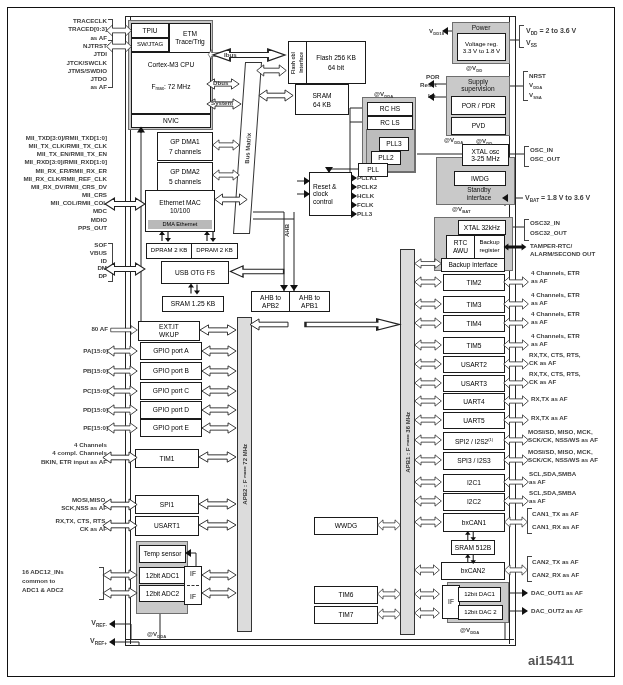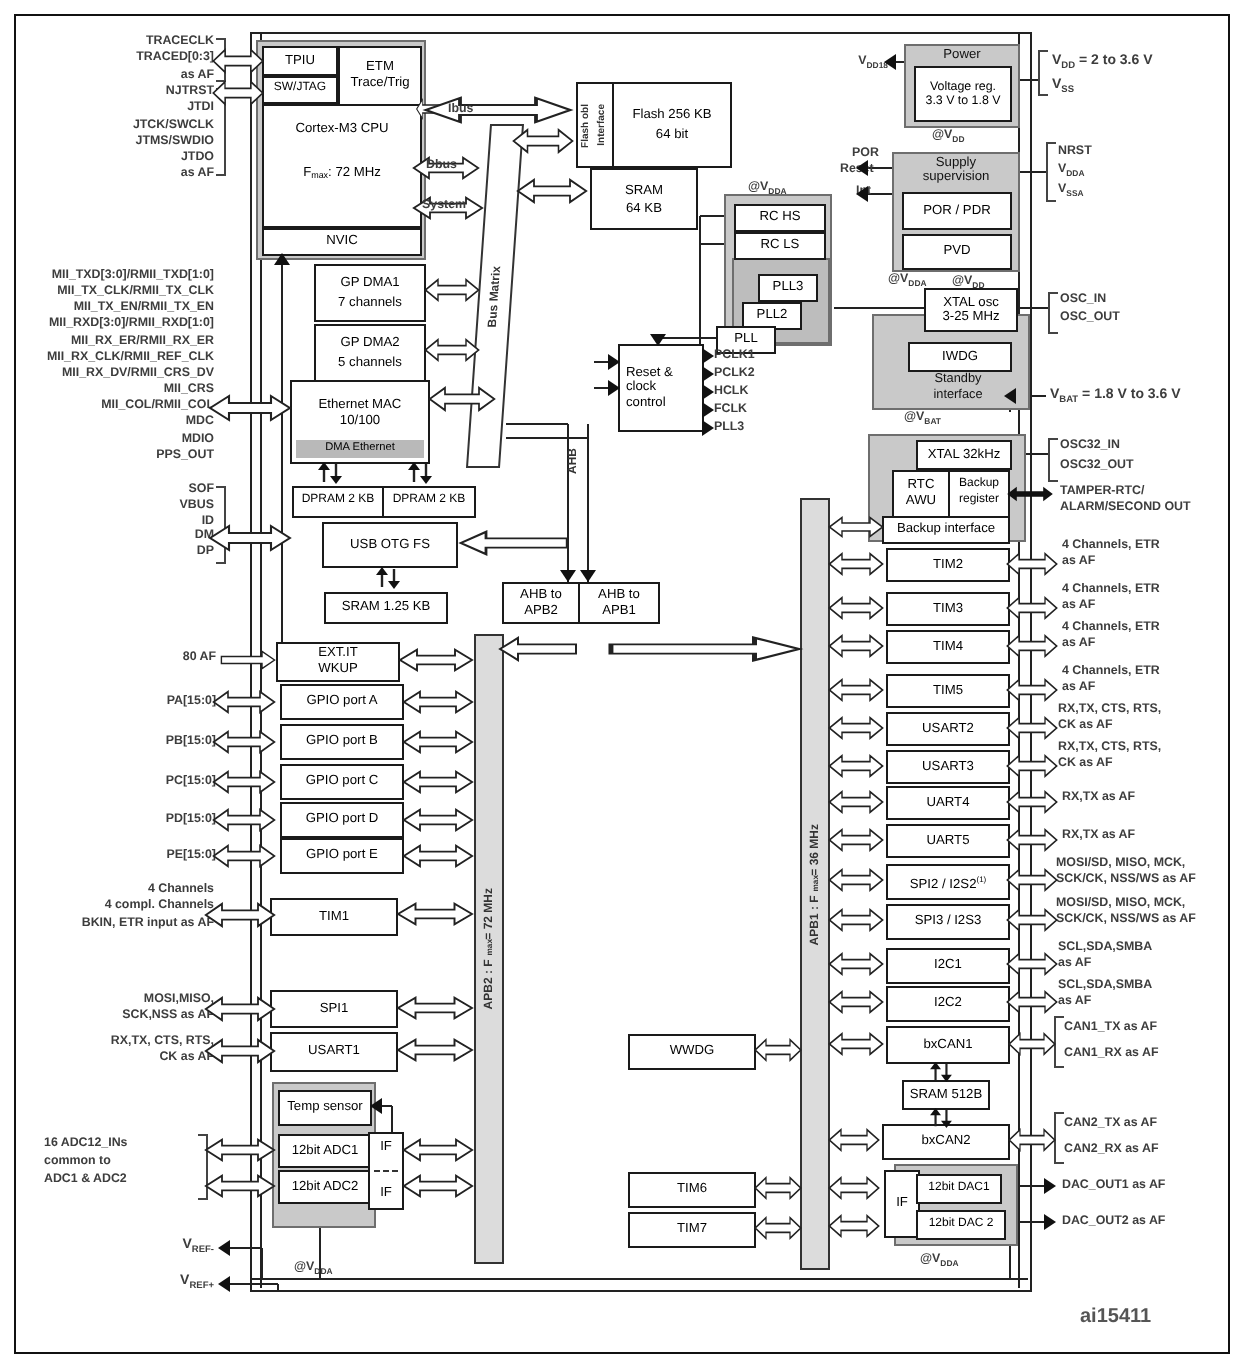--- a/index.html
+++ b/index.html
@@ -828,15 +828,15 @@
 <div class="lbl" style="left:530px;top:155px;">OSC_OUT</div>
 <div class="lbl" style="left:525px;top:194px;font-size:7px;"><span>V</span><span class="sb">BAT</span><span> = 1.8 V to 3.6 V</span></div>
 <div class="brkL" style="left:524px;top:219px;width:4px;height:20px;"></div>
 <div class="lbl" style="left:530px;top:219px;">OSC32_IN</div>
 <div class="lbl" style="left:530px;top:229px;">OSC32_OUT</div>
 <div class="pg" style="left:530px;top:242px;">
       <span>TAMPER-RTC/</span>
       <span>ALARM/SECOND OUT</span>
     </div>
 
-<div class="lbl" style="left:540px;top:653px;font-size:10px;color:#555;">ai15411</div>
+<div class="lbl" style="left:528px;top:653px;font-size:13px;color:#555;">ai15411</div>
 
 </div>
 
 </body></html>

